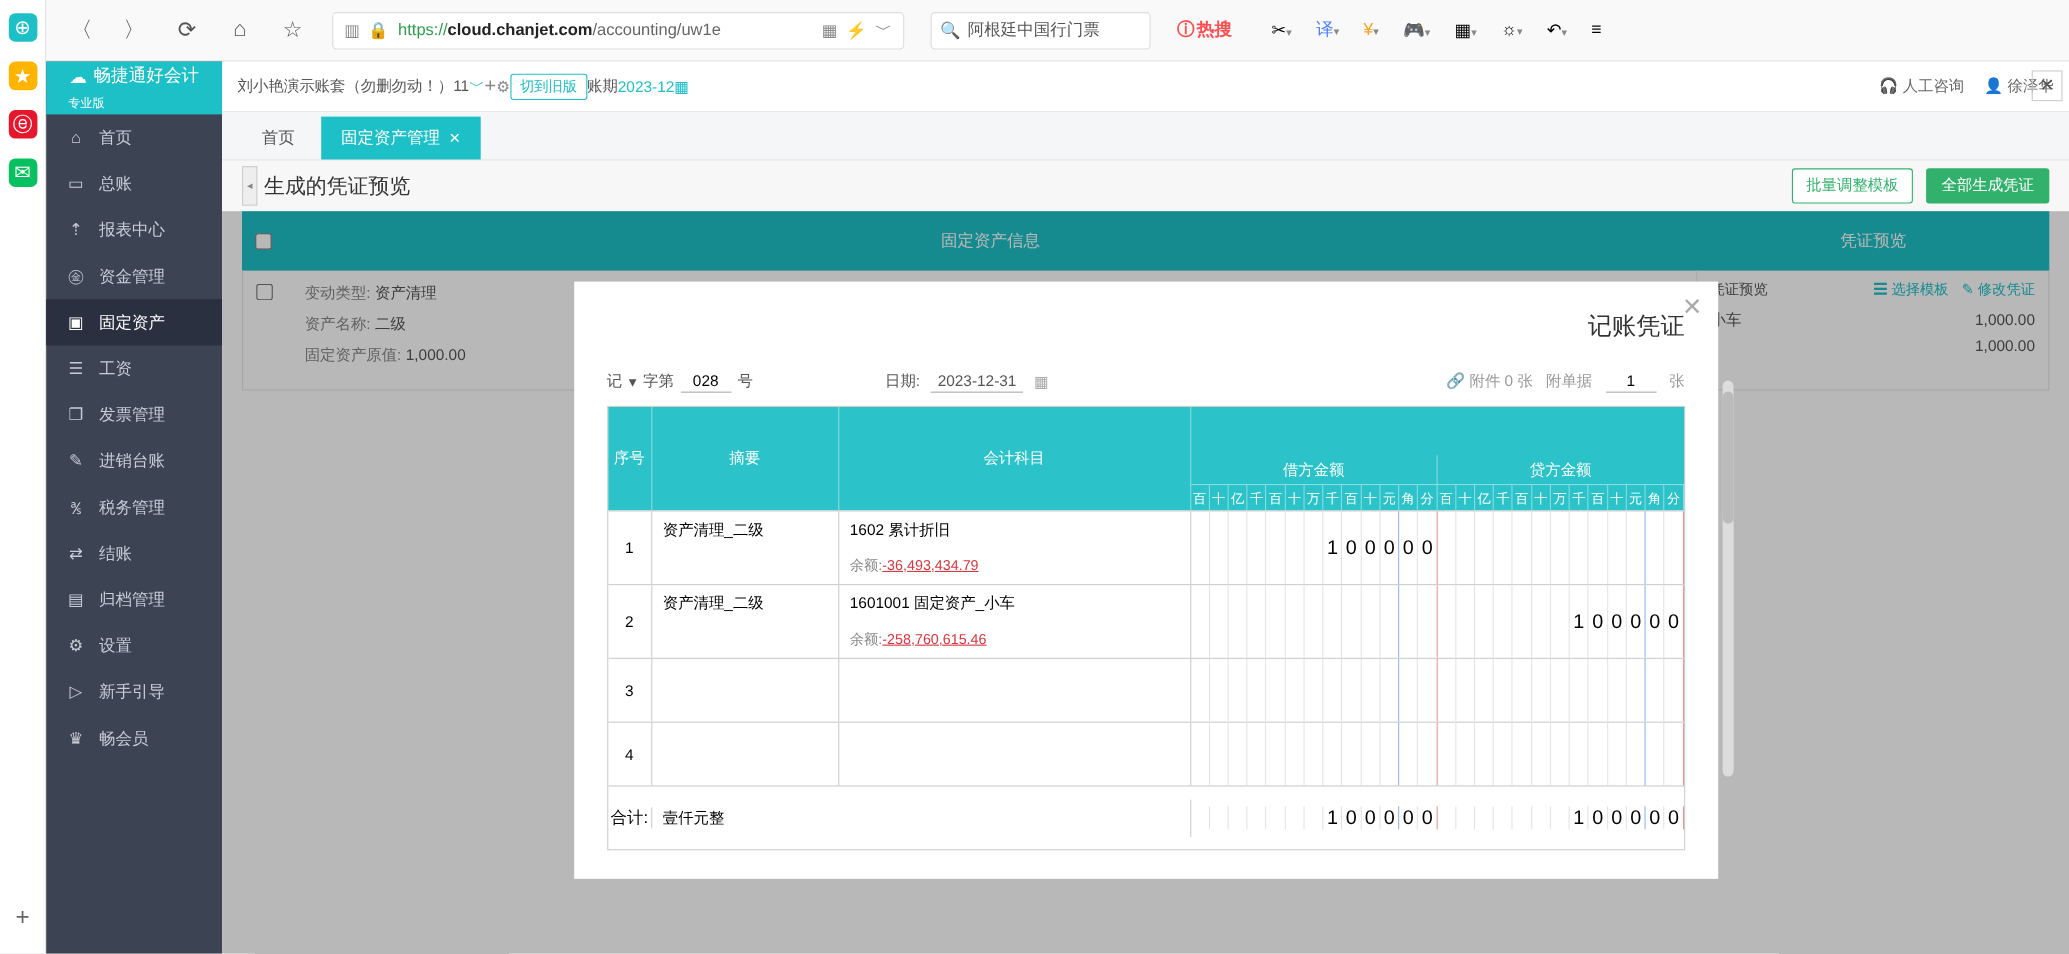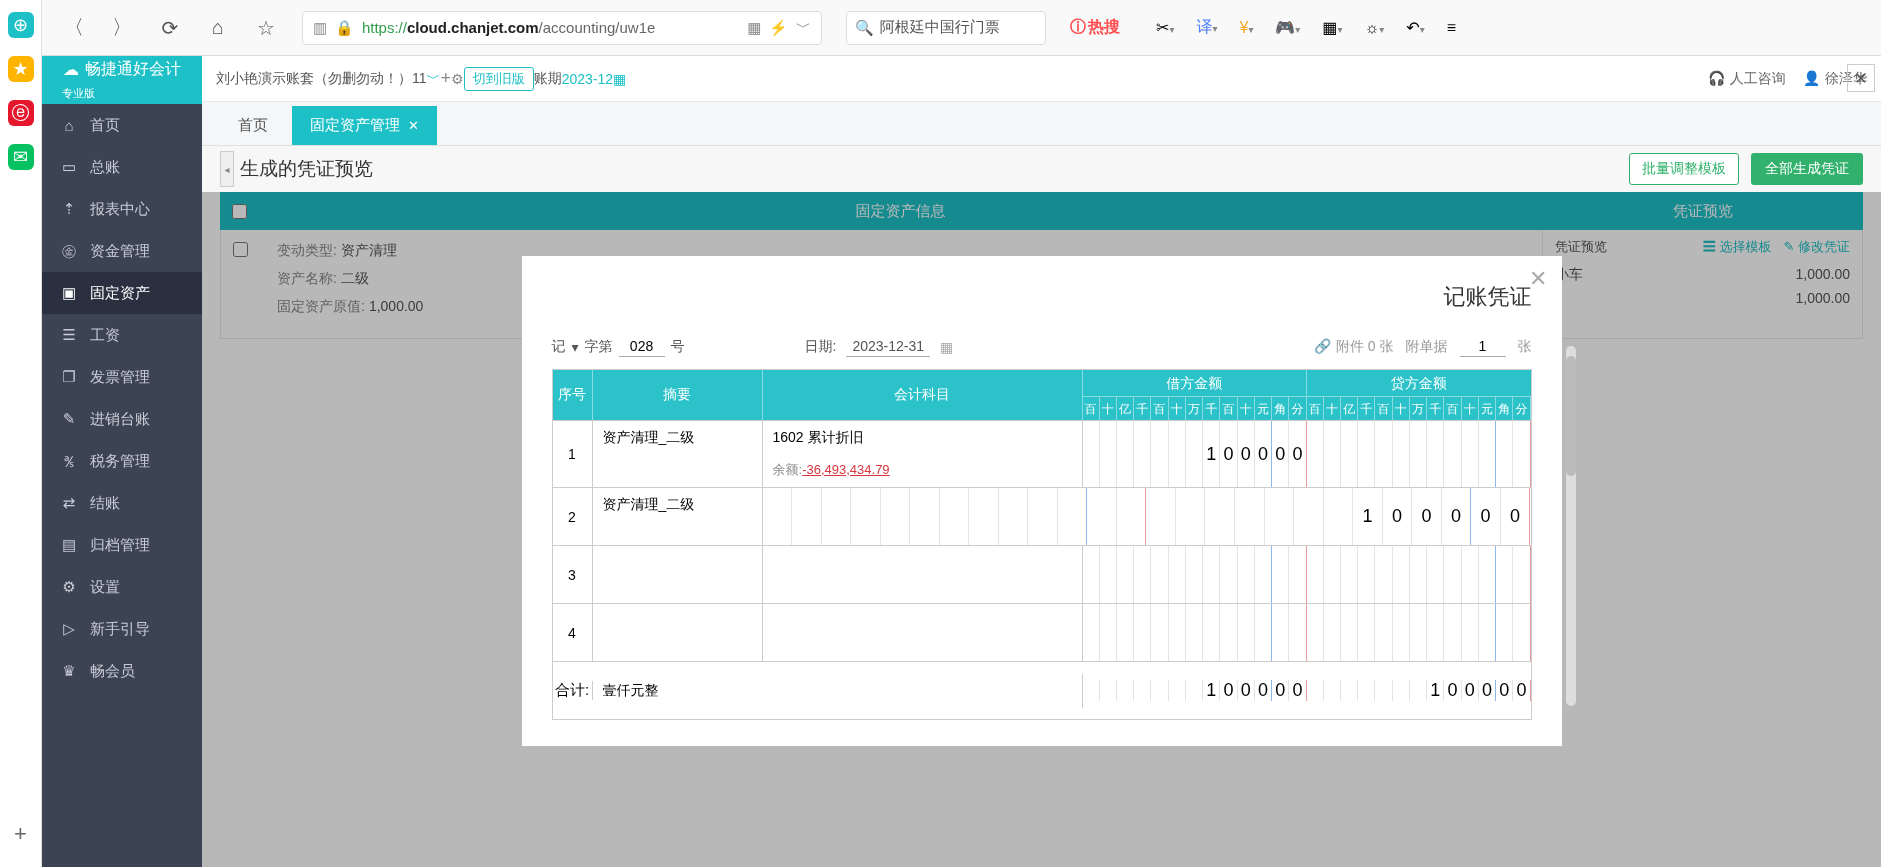--- a/index.html
+++ b/index.html
@@ -46,21 +46,21 @@
 .tab.active { background:#1ec0c7; color:#fff; display:flex; align-items:center; gap:8px; }
 .tab .x { font-size:13px; }
 
 .sub-head { height:46px; display:flex; align-items:center; padding:0 18px; font-size:19px; color:#333; background:#f7f7f7; position:relative;}
 .collapser { width:14px; height:36px; background:#eee; border:1px solid #ccc; margin-right:6px; display:flex; align-items:center; justify-content:center; font-size:10px; color:#888;}
 .sub-head-right { margin-left:auto; display:flex; gap:12px; }
 .btn-outline { border:1px solid #32b16c; color:#32b16c; background:#fff; padding:6px 12px; border-radius:3px; font-size:14px; cursor:pointer; }
 .btn-green { background:#32b16c; color:#fff; padding:6px 14px; border-radius:3px; font-size:14px; cursor:pointer; border:none;}
 
 .data-area { padding:0 18px; position:relative; flex:1; }
-.table-head { display:flex; background:#1ec0c7; color:#fff; height:38px; align-items:center; font-size:15px; }
+.table-head { display:flex; background:#1ec0c7; color:#fff; height:54px; align-items:center; font-size:15px; }
 .th-check { width:38px; display:flex; justify-content:center; }
 .th-info { flex:1; text-align:center; }
 .th-preview { width:320px; text-align:center; }
 
 .row { display:flex; border:1px solid #e8e8e8; border-top:none; }
 .row-check { width:38px; display:flex; justify-content:center; padding-top:12px; }
 .row-info { flex:1; padding:12px 18px; font-size:14px; color:#555; }
 .row-info .lbl { color:#888; margin-right:4px; }
 .row-info > div { margin-bottom:10px; }
 .row-preview { width:320px; border-left:1px solid #eee; padding:8px 12px; font-size:13px; }
@@ -79,21 +79,21 @@
 .meta-right { margin-left:auto; display:flex; align-items:center; gap:12px; color:#999; }
 .num-input { width:46px; border:none; border-bottom:1px solid #aaa; text-align:center; font-size:14px; padding:2px 0; }
 .date-box { border-bottom:1px solid #aaa; padding:2px 6px; }
 
 .voucher { border:1px solid #ccc; }
 .v-head { display:flex; background:#2bc3c9; color:#fff; font-size:14px; }
 .vh-idx { width:40px; display:flex; align-items:center; justify-content:center; border-right:1px solid #88dcdf; }
 .vh-sum { width:170px; display:flex; align-items:center; justify-content:center; border-right:1px solid #88dcdf; }
 .vh-acc { width:320px; display:flex; align-items:center; justify-content:center; border-right:1px solid #88dcdf; }
 .vh-amt { flex:1; display:flex; flex-direction:column; }
-.vh-amt-top { display:flex; height:26px; }
+.vh-amt-top { display:flex; height:26px;margin-top:44px; }
 .vh-amt-top > div { flex:1; text-align:center; line-height:26px; border-right:1px solid #88dcdf; }
 .vh-amt-top > div:last-child{border-right:none;}
 .vh-units { display:flex; height:24px; }
 .vh-units span { flex:1; text-align:center; font-size:12px; line-height:24px; border-right:1px solid #88dcdf; border-top:1px solid #88dcdf;}
 
 .v-row { display:flex; border-top:1px solid #ccc; min-height:58px; }
 .vr-idx { width:40px; display:flex; align-items:center; justify-content:center; border-right:1px solid #ccc; font-size:14px; }
 .vr-sum { width:170px; padding:8px 10px; border-right:1px solid #ccc; font-size:14px; }
 .vr-acc { width:320px; padding:8px 10px; border-right:1px solid #ccc; font-size:14px; }
 .vr-acc .bal { color:#d9363e; font-size:13px; margin-top:14px; }
@@ -392,20 +392,24 @@
                     <div class="digit-col"></div>
                     <div class="digit-col"></div>
                     <div class="digit-col hl-blue"></div>
                     <div class="digit-col"></div>
                     <div class="digit-col hl-red"></div>
                   </div>
                 </div>
                 <div class="v-row">
                   <div class="vr-idx">2</div>
                   <div class="vr-sum">资产清理_二级</div>
+                  <div class="vr-acc">
+                    <div>1601001 固定资产_小车</div>
+                    <div class="bal"><span class="lab">余额:</span><u>-258,760,615.46</u></div>
+                  </div>
                   <div class="vr-amt">
                     <div class="digit-col"></div>
                     <div class="digit-col"></div>
                     <div class="digit-col"></div>
                     <div class="digit-col"></div>
                     <div class="digit-col"></div>
                     <div class="digit-col"></div>
                     <div class="digit-col"></div>
                     <div class="digit-col"></div>
                     <div class="digit-col"></div>

